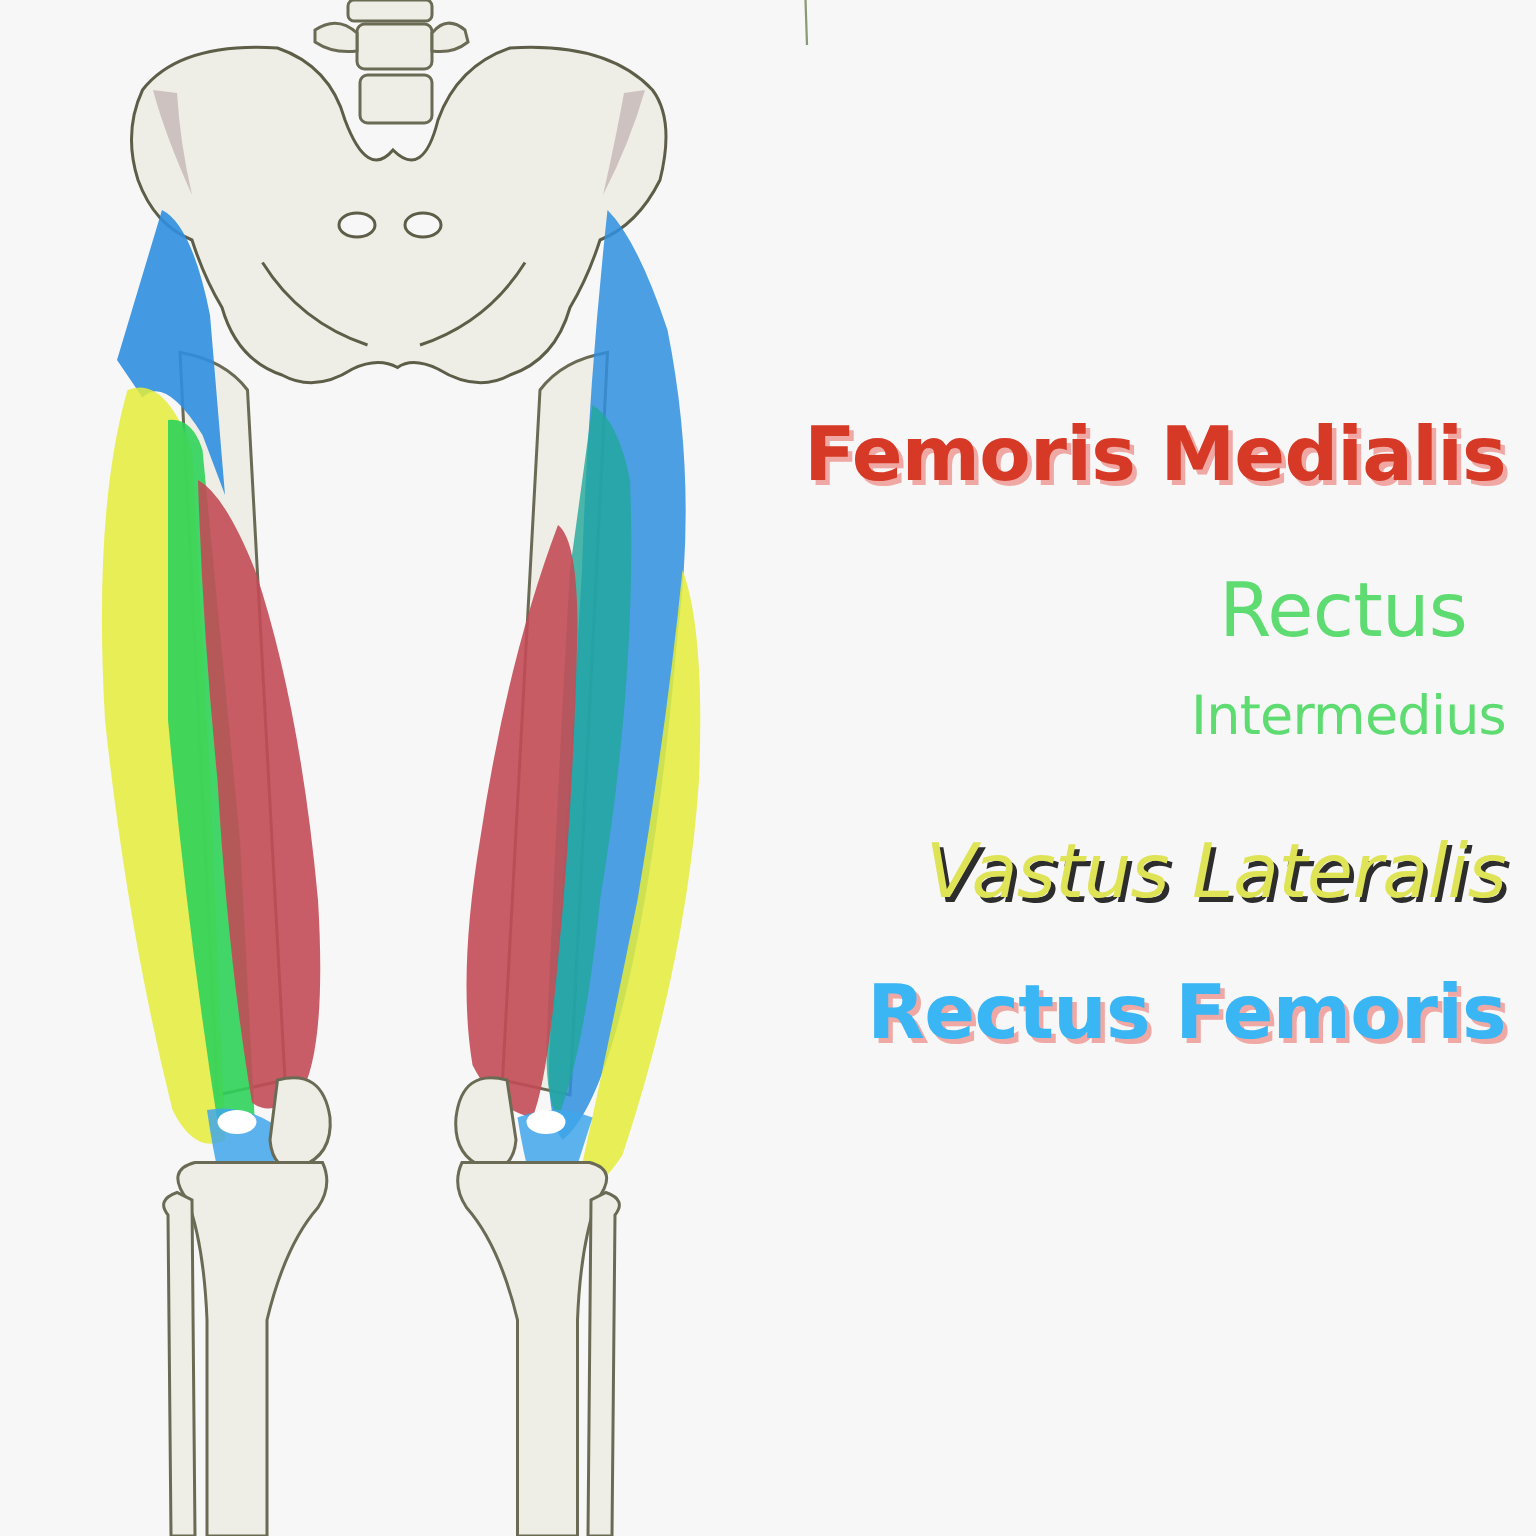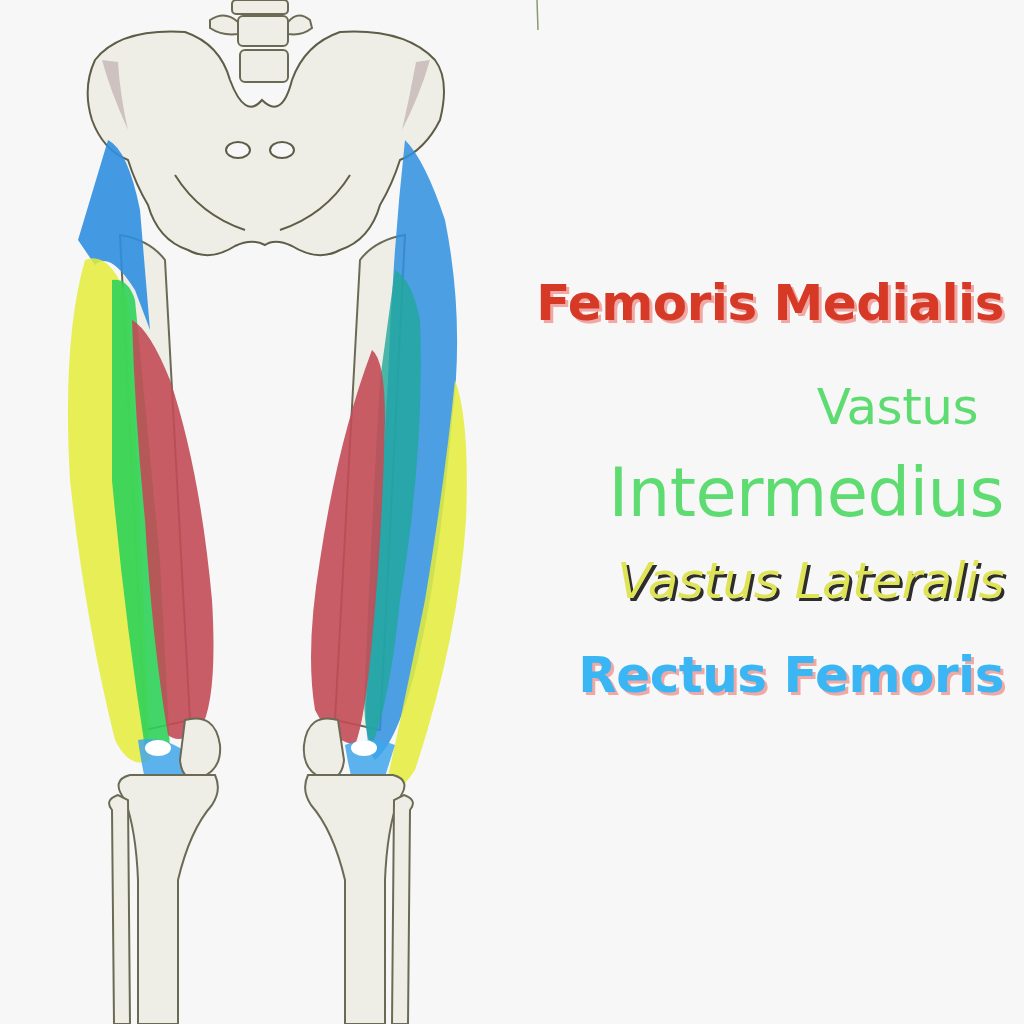--- a/index.html
+++ b/index.html
@@ -14,21 +14,21 @@
     position: absolute;
     right: 20px;
     text-align: right;
     font-weight: bold;
     white-space: nowrap;
     letter-spacing: -0.5px;
     line-height: 1;
   }
   #lbl-medialis { top: 278px; font-size: 50px; }
   #lbl-intermedius-1 { top: 382px; font-size: 50px; right: 46px; font-weight: normal; }
-  #lbl-intermedius-2 { top: 460px; font-size: 67px; font-weight: normal; }
+  #lbl-intermedius-2 { top: 460px; font-size: 36px; font-weight: normal; }
   #lbl-lateralis { top: 556px; font-size: 50px; font-weight: normal; }
   #lbl-rectus { top: 650px; font-size: 50px; }
 </style>
 </head>
 <body>
 
 <svg id="illustration" viewBox="0 0 1024 1024" xmlns="http://www.w3.org/2000/svg">
 
   <g fill="#eeeee6" stroke="#6b6b55" stroke-width="2">
     <rect x="232" y="0" width="56" height="14" rx="4"></rect>
@@ -82,16 +82,16 @@
     <path d="M125 800 Q110 780 130 775 L215 775 Q222 790 212 805 Q190 830 178 880 L178 1024 L138 1024 L138 880 Q136 830 125 800 Z"></path>
     <path d="M112 810 Q104 800 118 795 L128 800 L130 1024 L114 1024 Z"></path>
     <path d="M398 800 Q413 780 393 775 L308 775 Q301 790 311 805 Q333 830 345 880 L345 1024 L385 1024 L385 880 Q387 830 398 800 Z"></path>
     <path d="M410 810 Q418 800 404 795 L394 800 L392 1024 L408 1024 Z"></path>
   </g>
 
   <line x1="537" y1="0" x2="538" y2="30" stroke="#8a9a78" stroke-width="1.5"></line>
 </svg>
 
 <div class="label" id="lbl-medialis" style="color:#d63a26; text-shadow: 3px 3px 0 #f0a8a4;">Femoris Medialis</div>
-<div class="label" id="lbl-intermedius-1" style="color:#5edc72;">Vastus</div>
+<div class="label" id="lbl-intermedius-1" style="color:#5edc72;">Rectus</div>
 <div class="label" id="lbl-intermedius-2" style="color:#5edc72;">Intermedius</div>
 <div class="label" id="lbl-lateralis" style="color:#dfe356; text-shadow: 3px 3px 0 #2d2d2d; font-style: italic;">Vastus Lateralis</div>
 <div class="label" id="lbl-rectus" style="color:#3bb6f5; text-shadow: 3px 3px 0 #f0a8a4;">Rectus Femoris</div>
 
 </body></html>

